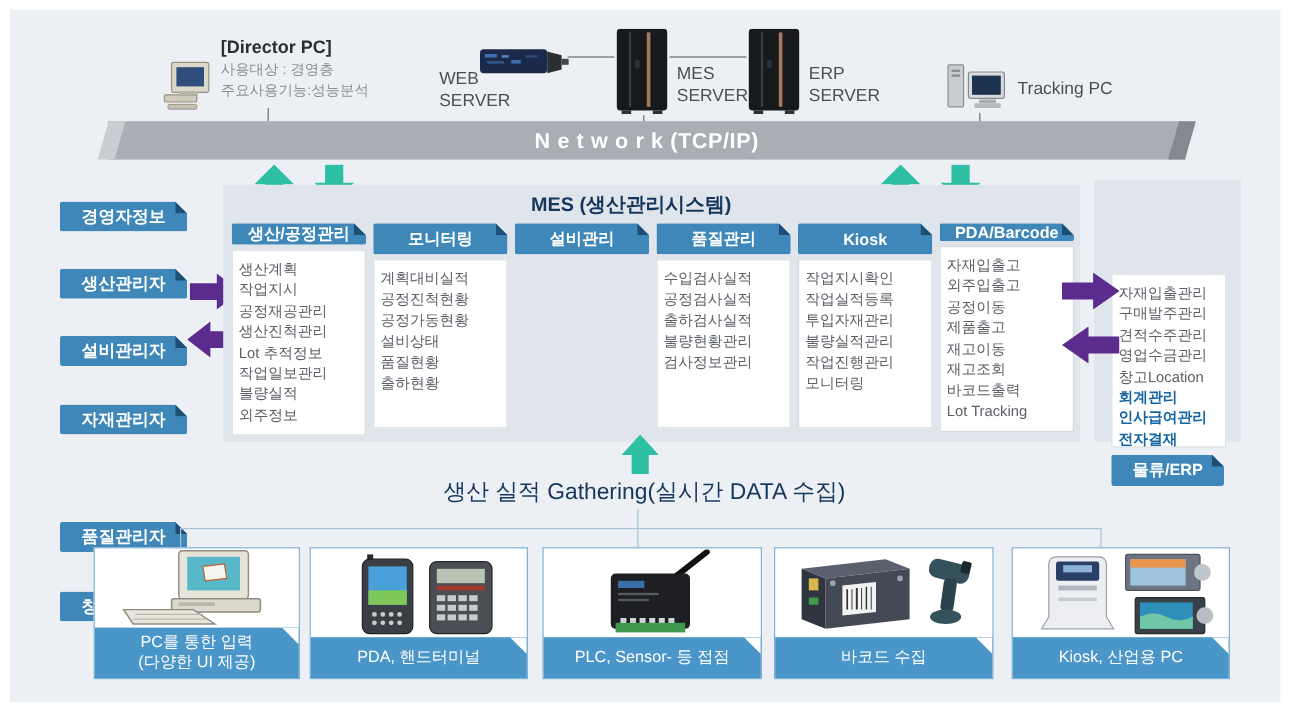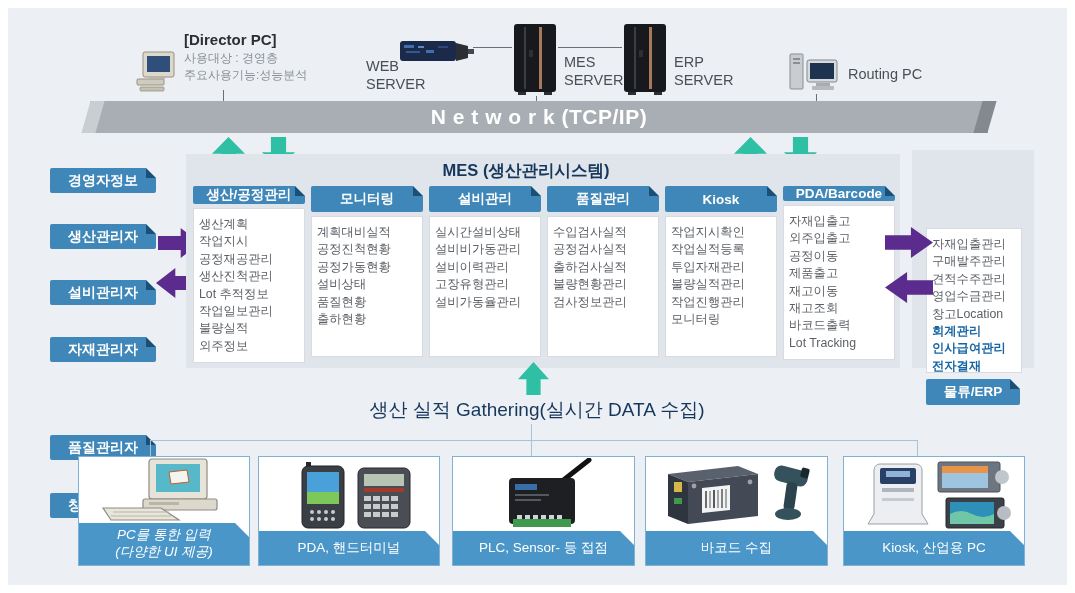--- a/index.html
+++ b/index.html
@@ -1,21 +1,21 @@
 <!DOCTYPE html>
 <html><head>
 <meta charset="utf-8">
 <style>
   html,body{margin:0;padding:0;background:#fff;font-family:"Liberation Sans","DejaVu Sans",sans-serif;}
   .stage{position:relative;width:1075px;height:593px;background:#ffffff;overflow:hidden;}
   .abs{position:absolute;}
   .bg{background:#ecf0f4;}
   .panel{background:#dfe5eb;}
   
-  .net{background:#a8aeb4;display:flex;align-items:center;justify-content:center;color:#fff;font-weight:bold;font-size:21px;letter-spacing:.5px;}
+  .net{background:#a8aeb4;display:flex;align-items:center;justify-content:center;color:#fff;font-weight:bold;font-size:18px;letter-spacing:.5px;}
   .net::before{content:"";position:absolute;left:-4px;top:0;width:14px;height:100%;background:#c9ced3;transform:skewX(-16deg);}
   .net::after{content:"";position:absolute;right:-4px;top:0;width:14px;height:100%;background:#83898f;transform:skewX(-16deg);}
   
   .ar{position:absolute;}
   .teal{background:#2fbfa5;}
   .purple{background:#5b2b8e;}
   .up{clip-path:polygon(50% 0,100% 52%,73% 52%,73% 100%,27% 100%,27% 52%,0 52%);}
   .down{clip-path:polygon(50% 100%,100% 48%,73% 48%,73% 0,27% 0,27% 48%,0 48%);}
   .right{clip-path:polygon(0 27%,54% 27%,54% 0,100% 50%,54% 100%,54% 73%,0 73%);}
   .left{clip-path:polygon(100% 27%,46% 27%,46% 0,0 50%,46% 100%,46% 73%,100% 73%);}
@@ -114,21 +114,21 @@
     <svg width="54" height="42" viewBox="0 0 54 42">
       <rect x="2" y="2" width="13" height="35" rx="1" fill="#c9ccd1" stroke="#8b8f94" stroke-width="1"></rect>
       <rect x="5" y="6" width="7" height="2" fill="#8b8f94"></rect>
         <rect x="5" y="10" width="7" height="2" fill="#8b8f94"></rect>
       <rect x="19" y="8" width="30" height="22" rx="2" fill="#d8dadd" stroke="#85898e" stroke-width="1"></rect>
       <rect x="22" y="11" width="24" height="16" fill="#1e3350"></rect>
       <rect x="28" y="31" width="14" height="3" fill="#a9adb2"></rect>
       <rect x="24" y="34" width="22" height="4" rx="1" fill="#b7babe"></rect>
     </svg>
   </div>
-  <div class="abs tlabel" style="left:848px;top:66px;">Routing PC</div>
+  <div class="abs tlabel" style="left:848px;top:66px;">Tracking PC</div>
   <div class="line" style="left:816px;top:94px;width:1px;height:8px;"></div>
 
   <div class="abs net" style="left:90px;top:101px;width:898px;height:32px;">
     <span>N e t w o r k (TCP/IP)</span>
   </div>
 
   <div class="ar teal up" style="left:212px;top:137px;width:33px;height:32px;"></div>
   <div class="ar teal down" style="left:262px;top:137px;width:33px;height:32px;"></div>
   <div class="ar teal up" style="left:734px;top:137px;width:33px;height:32px;"></div>
   <div class="ar teal down" style="left:784px;top:137px;width:33px;height:32px;"></div>
@@ -166,27 +166,20 @@
         <div class="li">계획대비실적</div>
         <div class="li">공정진척현황</div>
         <div class="li">공정가동현황</div>
         <div class="li">설비상태</div>
         <div class="li">품질현황</div>
         <div class="li">출하현황</div>
       </div>
     </div>
     <div class="col">
       <div class="hbadge">설비관리</div>
-      <div class="card">
-        <div class="li">실시간설비상태</div>
-        <div class="li">설비비가동관리</div>
-        <div class="li">설비이력관리</div>
-        <div class="li">고장유형관리</div>
-        <div class="li">설비가동율관리</div>
-      </div>
     </div>
     <div class="col">
       <div class="hbadge">품질관리</div>
       <div class="card">
         <div class="li">수입검사실적</div>
         <div class="li">공정검사실적</div>
         <div class="li">출하검사실적</div>
         <div class="li">불량현황관리</div>
         <div class="li">검사정보관리</div>
       </div>
@@ -248,21 +241,21 @@
         <rect x="50" y="1" width="58" height="40" rx="3" fill="#e6e3d8" stroke="#8f8b80" stroke-width="1.2"></rect>
         <rect x="57" y="6" width="44" height="28" fill="#57b8c9"></rect>
         <polygon points="70,14 88,12 90,24 72,26" fill="#f3f5f0" stroke="#c06030" stroke-width="1"></polygon>
         <rect x="44" y="41" width="74" height="11" rx="2" fill="#dcd8cc" stroke="#8f8b80" stroke-width="1.2"></rect>
         <rect x="50" y="44" width="30" height="3" fill="#b9b5a9"></rect>
         <polygon points="4,50 62,50 80,62 12,62" fill="#e8e5da" stroke="#8f8b80" stroke-width="1.2"></polygon>
         <line x1="14" y1="54" x2="70" y2="54" stroke="#b9b5a9" stroke-width="1"></line>
         <line x1="12" y1="58" x2="72" y2="58" stroke="#b9b5a9" stroke-width="1"></line>
       </svg>
     </div>
-    <div class="blabel pre" style="height:42px;font-style:italic;"><span>PC를 통한 입력
+    <div class="blabel pre" style="height:42px;"><span>PC를 통한 입력
 (다양한 UI 제공)</span></div>
   </div>
 
   <div class="dev-box" style="left:258px;top:456px;width:182px;height:110px;padding-left:36px;">
     <div class="dev-img" style="height:74px;">
       <svg width="150" height="72" viewBox="0 0 150 72">
         <rect x="32" y="4" width="5" height="8" fill="#26282c"></rect>
         <rect x="28" y="8" width="42" height="62" rx="6" fill="#3a3f45" stroke="#202226" stroke-width="1"></rect>
         <rect x="33" y="14" width="32" height="32" fill="#4aa0d8"></rect>
         <rect x="33" y="34" width="32" height="12" fill="#7ec85a"></rect>

